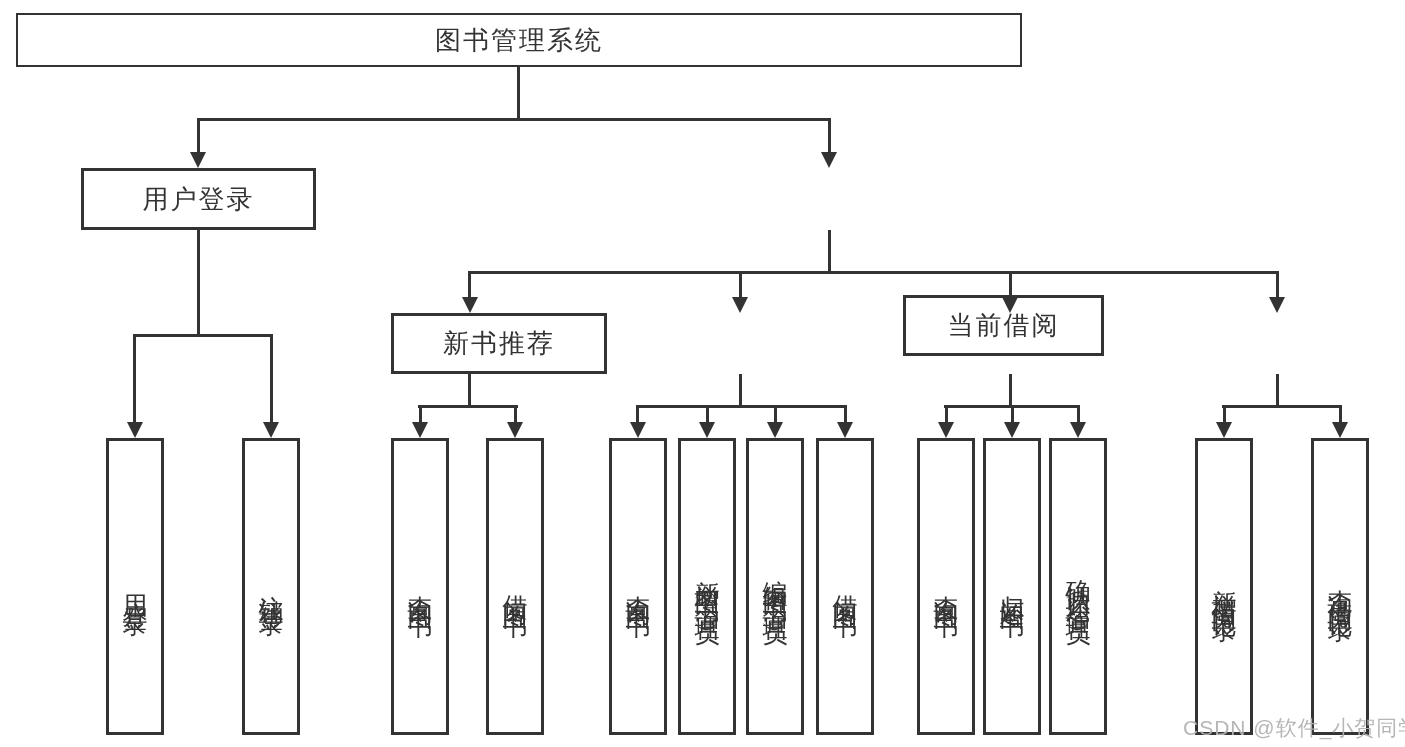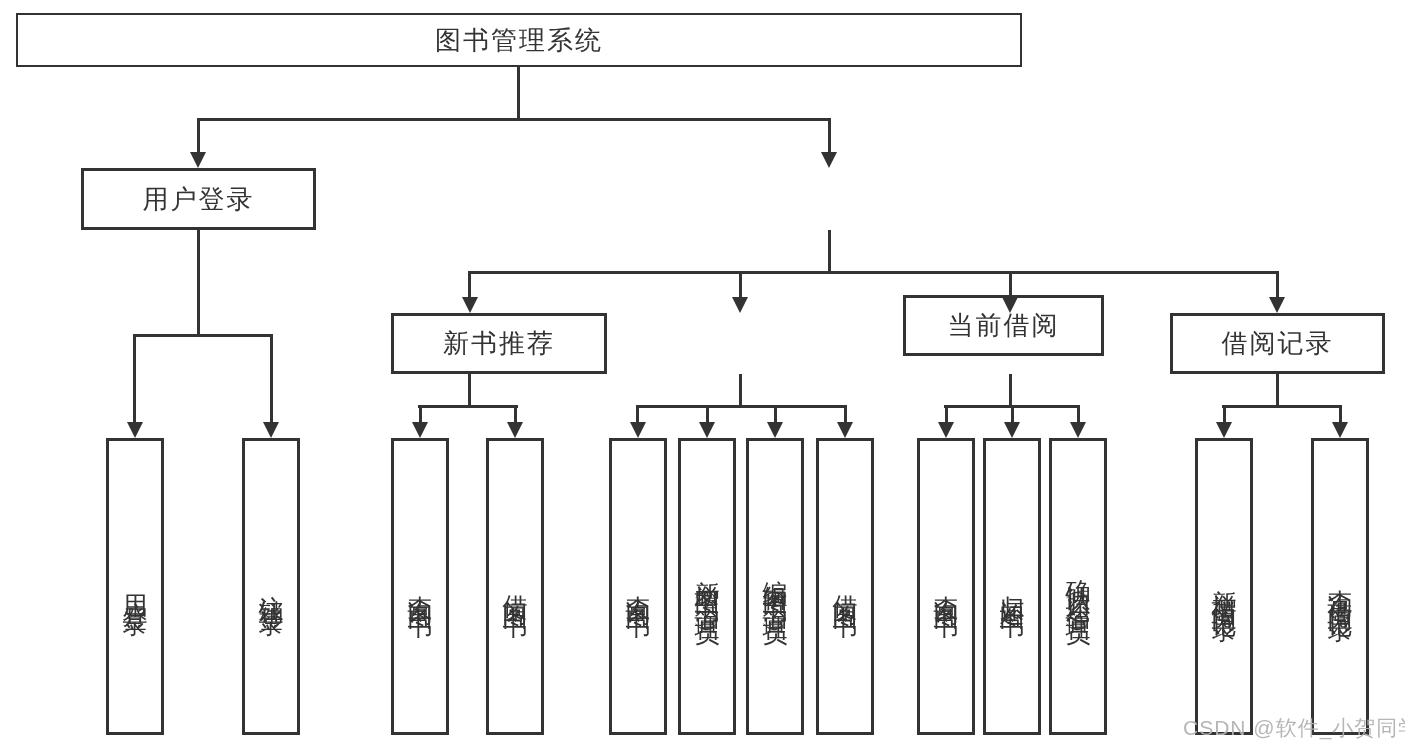--- a/index.html
+++ b/index.html
@@ -46,23 +46,20 @@
 
   <div class="node" style="left:81px; top:168px; width:235px; height:62px;">
     <span>用户登录</span>
   </div>
 
   <div class="node" style="left:362px; top:313px; width:216px; height:61px;margin-left:29px;">
     <span>新书推荐</span>
   </div>
   <div class="node" style="left:903px; top:295px; width:201px; height:61px;">
     <span>当前借阅</span>
-  </div>
-  <div class="node" style="left:1170px; top:313px; width:215px; height:61px;">
-    <span>借阅记录</span>
   </div>
 
   <div class="leaf" style="left:106px;">
     <span class="vtxt">用户登录</span>
   </div>
   <div class="leaf" style="left:242px;">
     <span class="vtxt">注销登录</span>
   </div>
 
   <div class="leaf" style="left:391px;">

